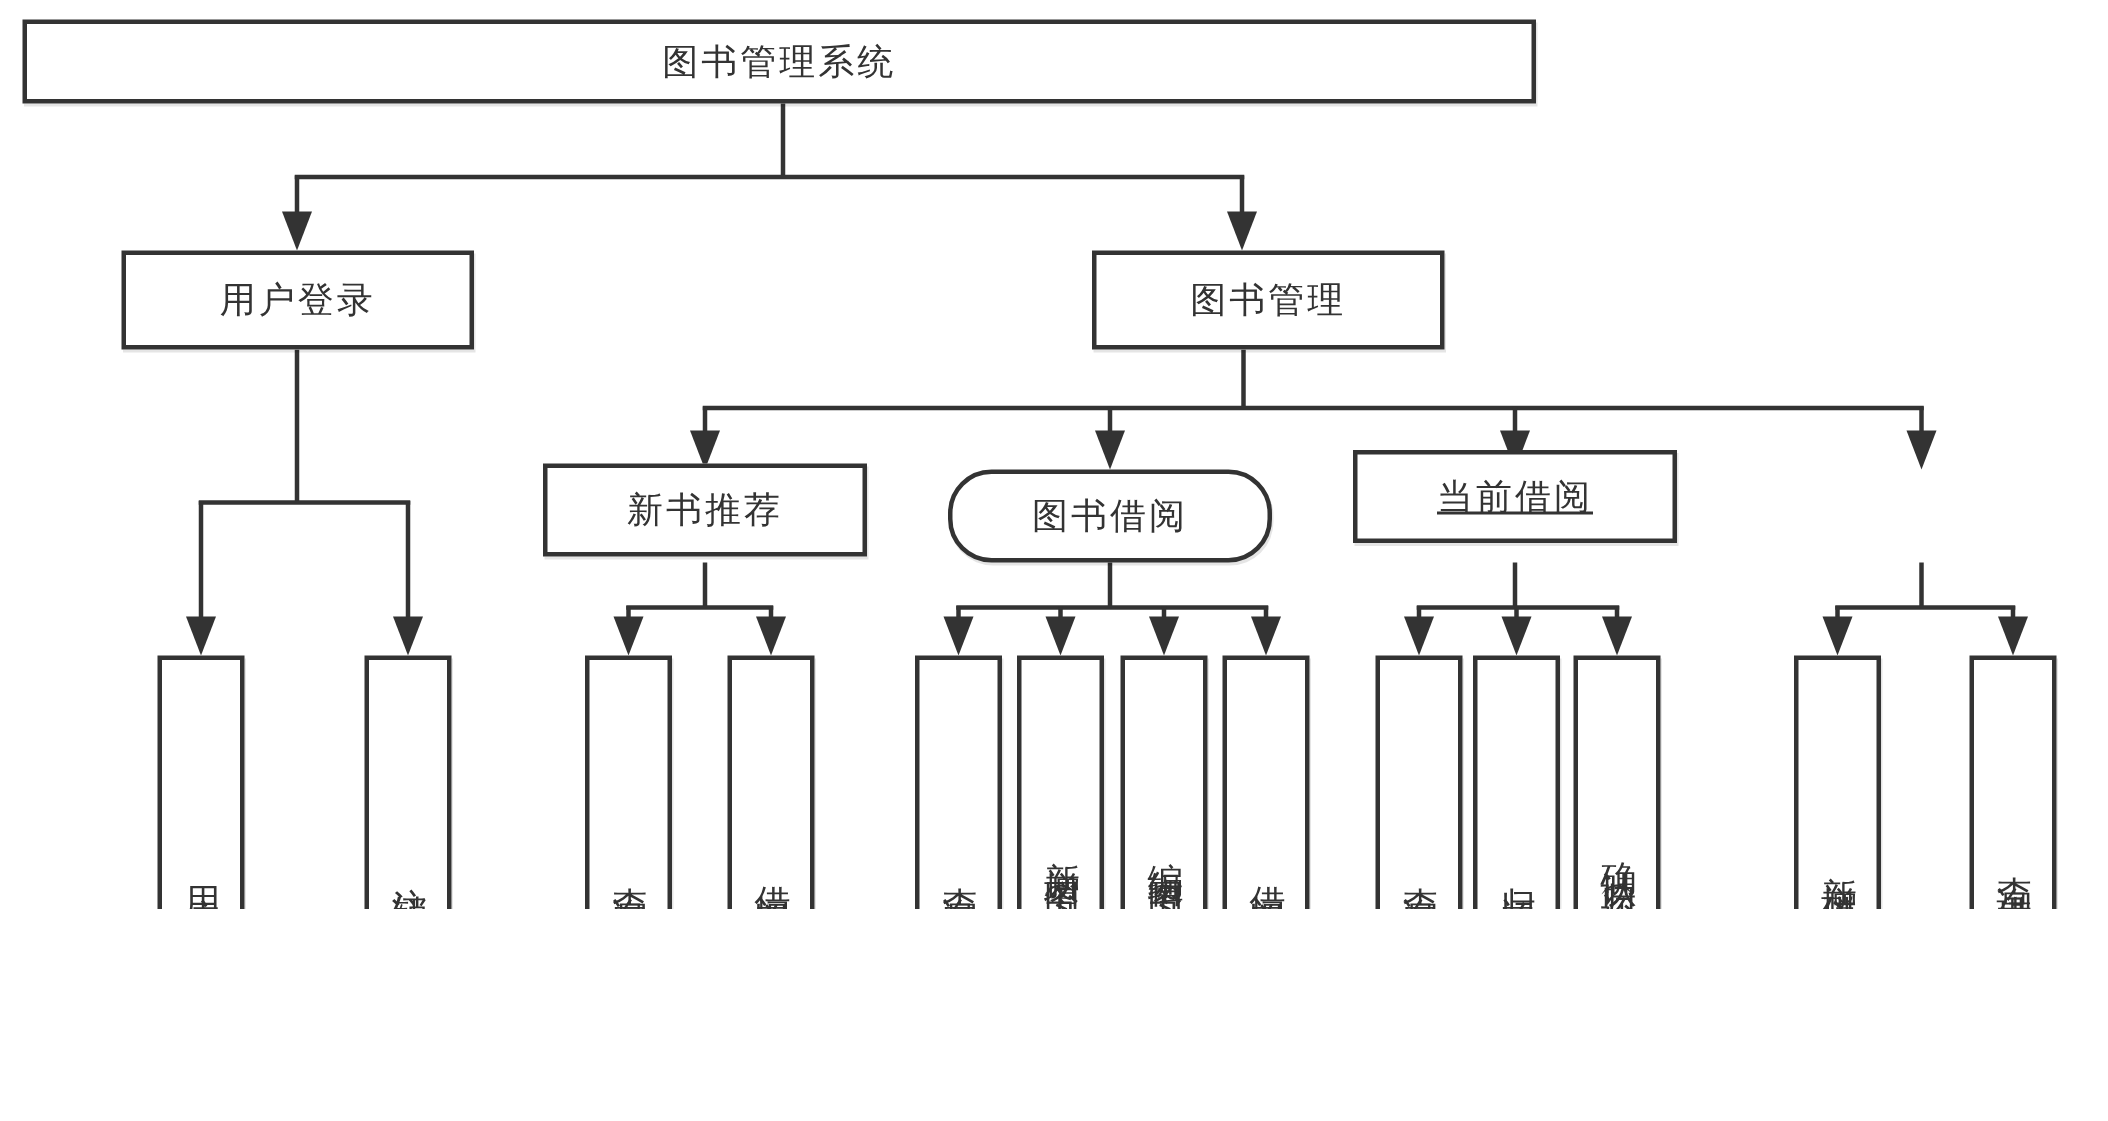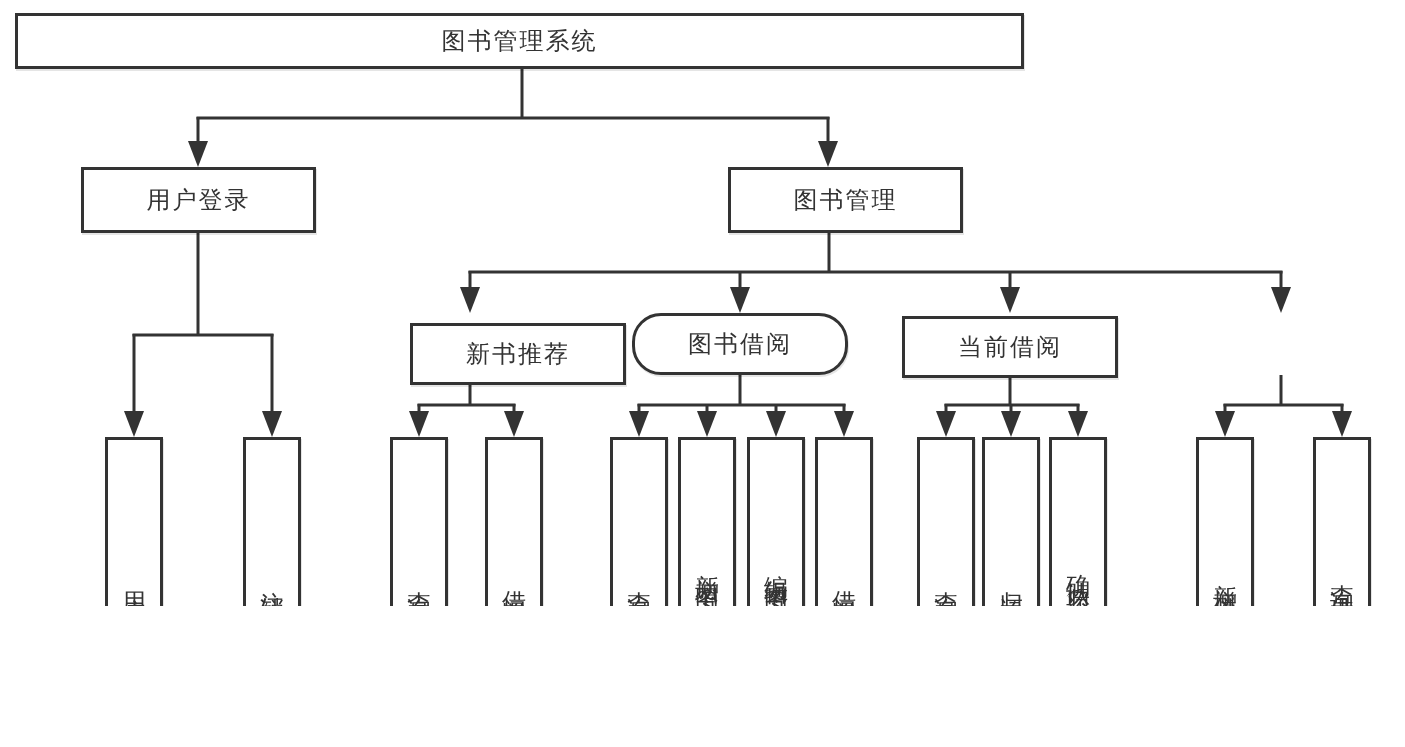--- a/index.html
+++ b/index.html
@@ -126,23 +126,23 @@
       <polygon points="1215,411 1235,411 1225,437"></polygon>
       <polygon points="1332,411 1352,411 1342,437"></polygon>
     </g>
   </svg>
 
   <div class="node" style="left:15px; top:13px; width:1009px; height:56px;">图书管理系统</div>
 
   <div class="node" style="left:81px; top:167px; width:235px; height:66px;">用户登录</div>
   <div class="node" style="left:712px; top:167px; width:235px; height:66px;margin-left:16px;">图书管理</div>
 
-  <div class="node" style="left:362px; top:323px; width:216px; height:62px;margin-left:48px;">新书推荐</div>
+  <div class="node" style="left:362px; top:309px; width:216px; height:62px;">新书推荐</div>
   <div class="node" style="left:632px; top:313px; width:216px; height:62px;border-radius:29px;">图书借阅</div>
-  <div class="node" style="left:902px; top:316px; width:216px; height:62px;">当前借阅</div>
+  <div class="node" style="left:902px; top:300px; width:216px; height:62px;text-decoration:underline;">当前借阅</div>
 
   <div class="node leaf" style="left:105px; top:437px; width:58px; height:298px;">
     <span class="vtext">用户登录</span>
   </div>
   <div class="node leaf" style="left:243px; top:437px; width:58px; height:298px;">
     <span class="vtext">注销登录</span>
   </div>
 
   <div class="node leaf" style="left:390px; top:437px; width:58px; height:298px;">
     <span class="vtext">查询图书</span>

